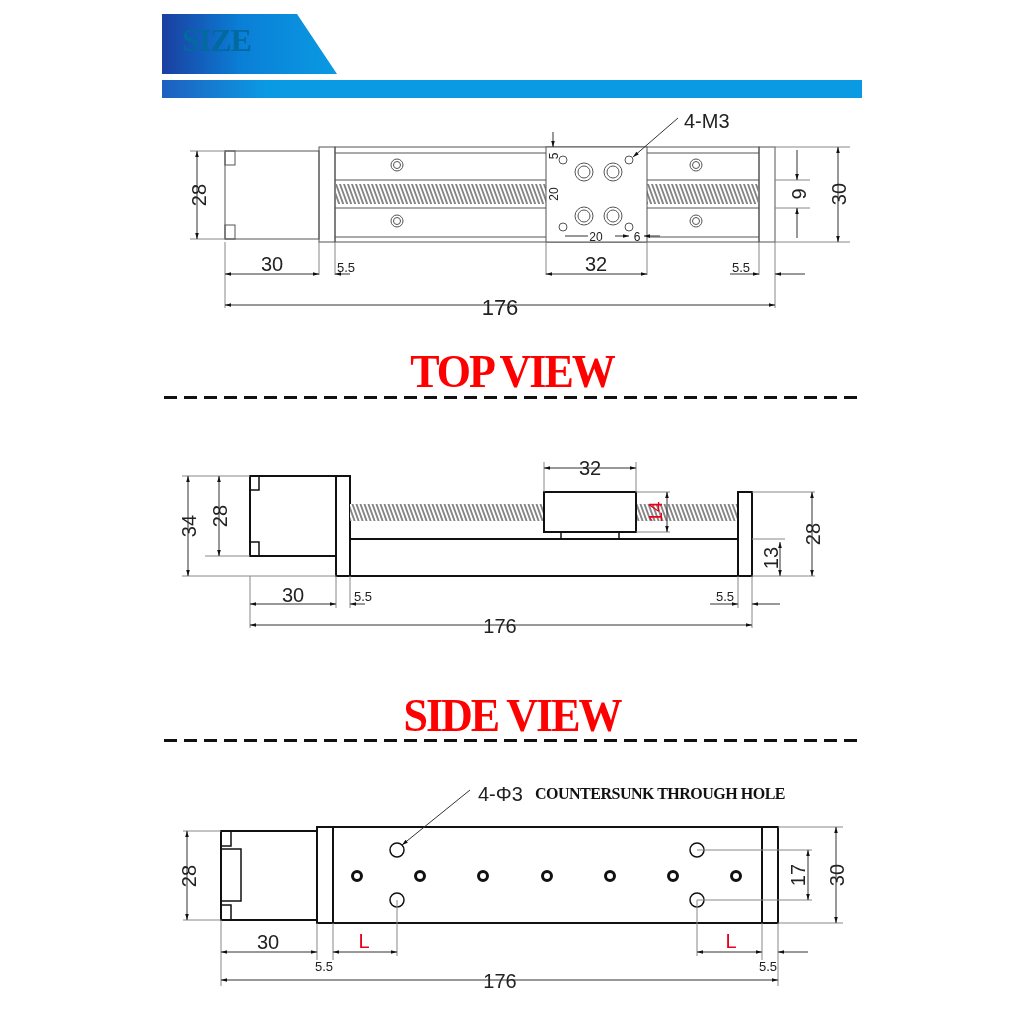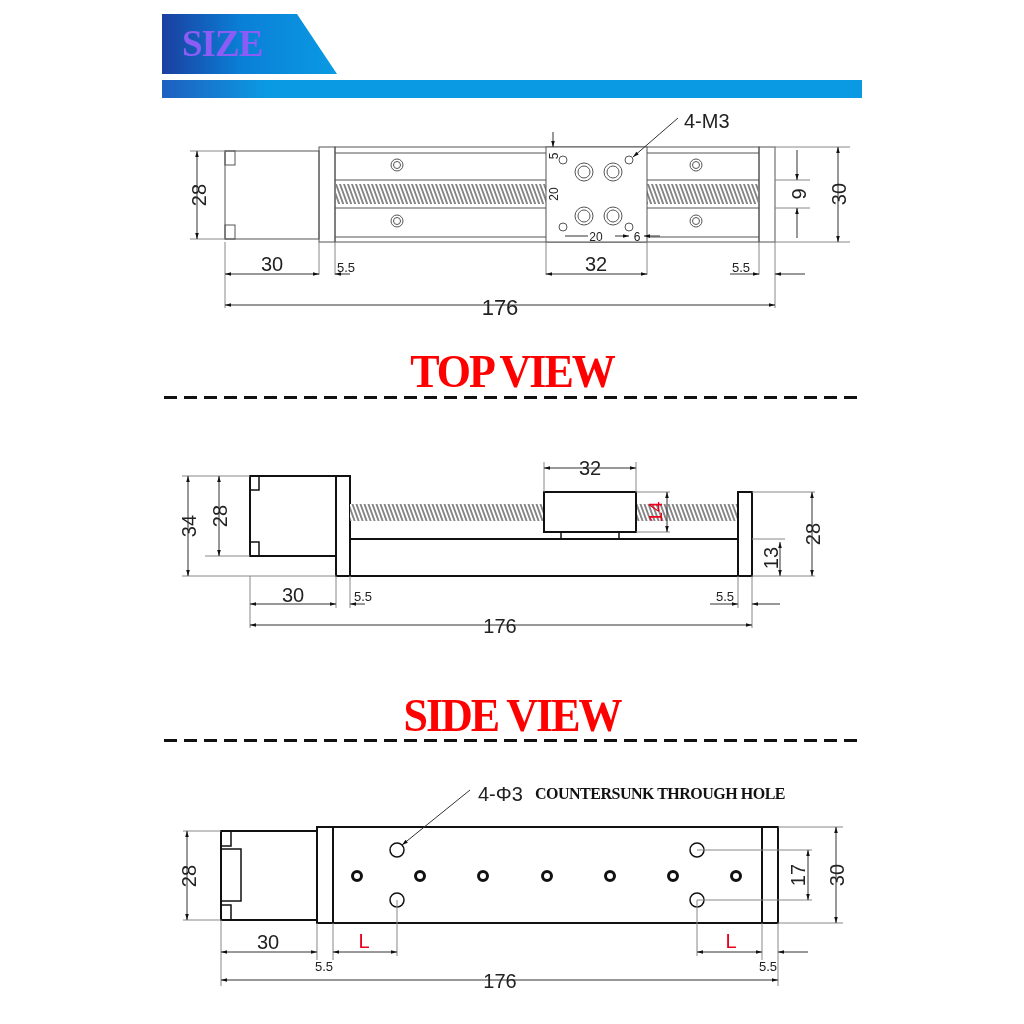--- a/index.html
+++ b/index.html
@@ -1,19 +1,19 @@
 <!DOCTYPE html>
 <html><head>
 <meta charset="utf-8">
 <style>
   html,body{margin:0;padding:0;background:#fff;}
   body{width:1024px;height:1024px;position:relative;overflow:hidden;font-family:"Liberation Sans",sans-serif;}
   .banner{position:absolute;left:162px;top:14px;width:700px;height:84px;}
   .banner-tab{position:absolute;left:0;top:0;width:175px;height:60px;background:linear-gradient(90deg,#1b3fa0 0%,#0a7fd6 45%,#0a9ae3 100%);clip-path:polygon(0 0,135px 0,175px 60px,0 60px);}
-  .banner-title{position:absolute;left:20px;top:8px;font-family:"Liberation Serif",serif;font-weight:bold;font-size:37px;color:#8b5cf6;letter-spacing:-1px;}
+  .banner-title{position:absolute;left:20px;top:8px;font-family:"Liberation Serif",serif;font-weight:bold;font-size:32px;color:#0369a1;letter-spacing:-1px;}
   .banner-bar{position:absolute;left:0;top:66px;width:700px;height:18px;background:linear-gradient(90deg,#1f5fbf 0%,#0a9ae3 15%,#0a9ae3 100%);}
   .view-title{position:absolute;left:0;width:1024px;text-align:center;font-family:"Liberation Serif",serif;font-weight:bold;font-size:44px;color:#f00;letter-spacing:-2px;transform:scaleY(1.05);}
   .divider{position:absolute;left:164px;width:698px;height:3px;background:repeating-linear-gradient(90deg,#111 0 13px,transparent 13px 20px);}
   svg{position:absolute;left:0;top:0;}
   .dim{font-family:"Liberation Sans",sans-serif;fill:#222;}
 </style>
 </head>
 <body>
 
 <div class="banner">

